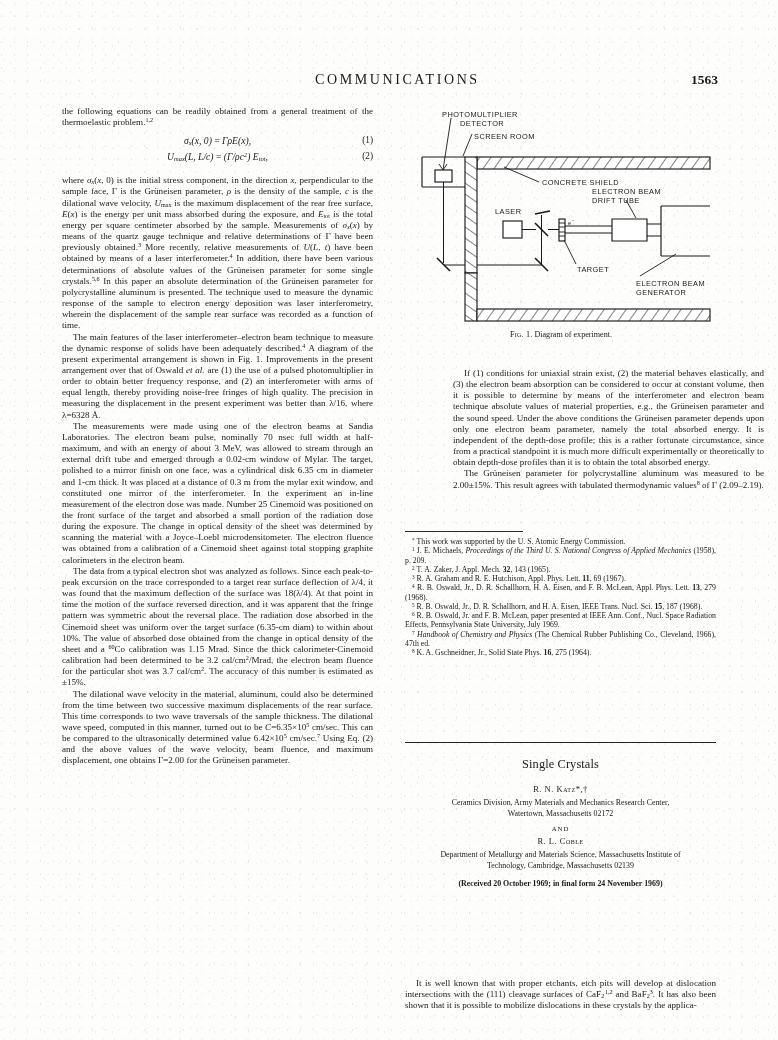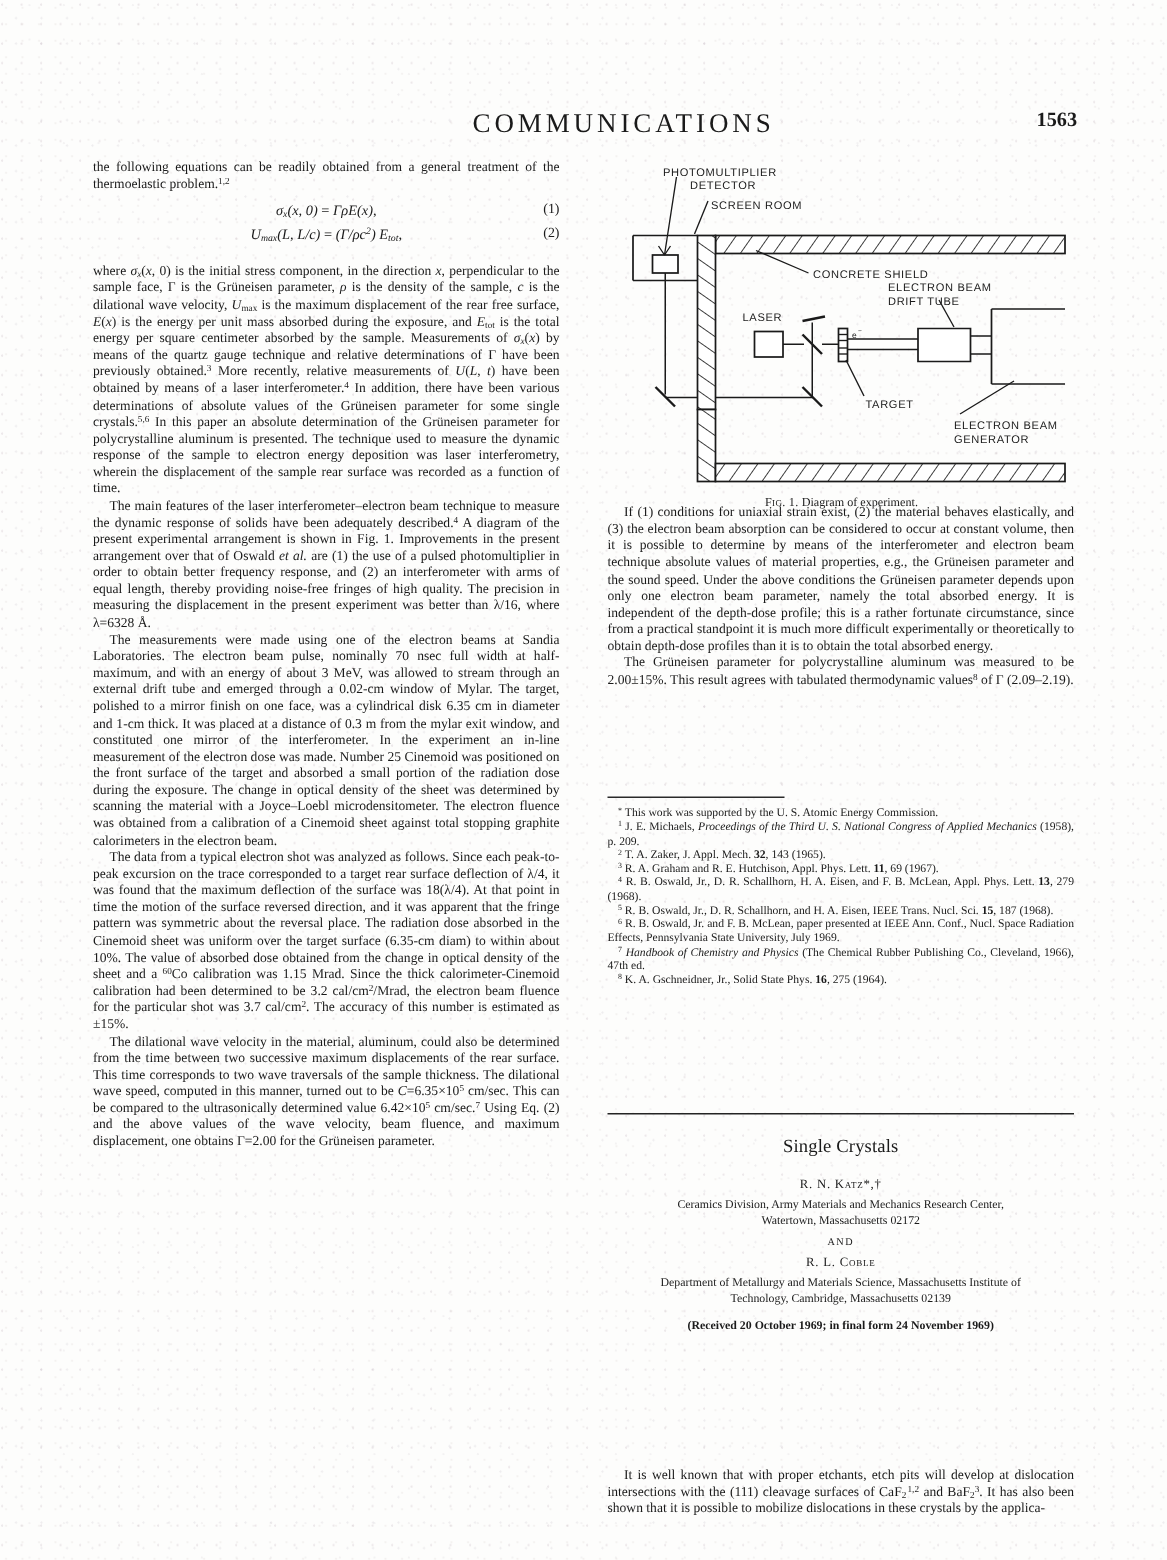--- a/index.html
+++ b/index.html
@@ -37,21 +37,21 @@
     position: absolute;
     top: 72px;
     left: 60px;
     right: 60px;
     height: 20px;
   }
   .runhead-title {
     position: absolute;
     left: 255px;
     top: 0;
-    font-size: 18px;
+    font-size: 14px;
     letter-spacing: 2.6px;
     font-variant: small-caps;
   }
   .runhead-page {
     position: absolute;
     right: 0;
     top: 0;
     font-size: 13.5px;
     font-weight: bold;
   }
@@ -400,21 +400,21 @@
       <text x="164" y="117" font-family="'Liberation Sans', sans-serif" font-size="5.6" fill="#1a1a1a">e</text>
       <text x="168" y="114" font-family="'Liberation Sans', sans-serif" font-size="4.4" fill="#1a1a1a">−</text>
     </svg>
   </div>
 
   <div class="figcap">
     <span class="fl">Fig. 1.</span>
     <span>Diagram of experiment.</span>
   </div>
 
-  <div class="col col-right" style="top:336px;">
+  <div class="col col-right" style="top:368px;margin-left:48px;">
     <p>If (1) conditions for uniaxial strain exist, (2) the material
       behaves elastically, and (3) the electron beam absorption can
       be considered to occur at constant volume, then it is possible
       to determine by means of the interferometer and electron beam
       technique absolute values of material properties, e.g., the
       Grüneisen parameter and the sound speed. Under the above
       conditions the Grüneisen parameter depends upon only one
       electron beam parameter, namely the total absorbed energy. It
       is independent of the depth-dose profile; this is a rather fortunate
       circumstance, since from a practical standpoint it is much more

